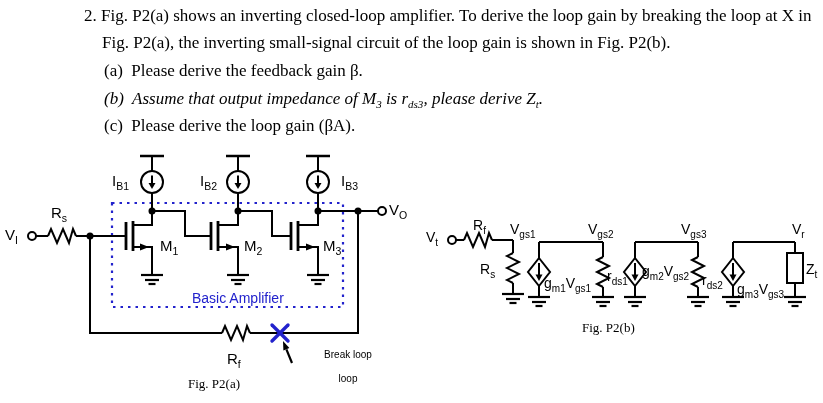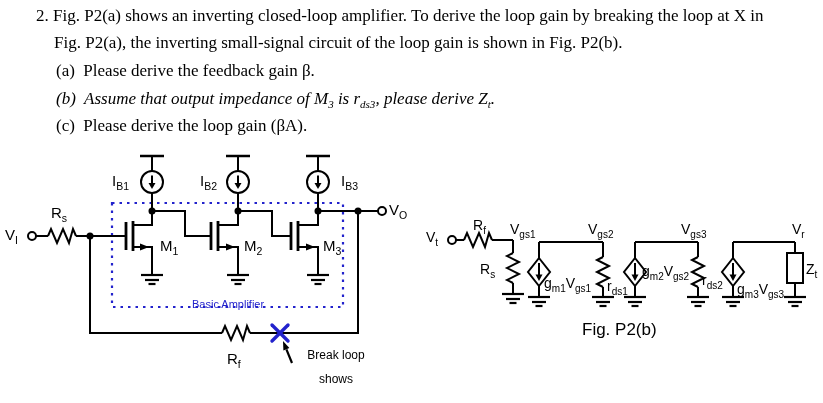--- a/index.html
+++ b/index.html
@@ -3,36 +3,36 @@
 <meta charset="utf-8">
 <style>
   :root { --accent:#2222cc; --ink:#000000; }
   * { margin:0; padding:0; box-sizing:border-box; }
   html,body { background:#ffffff; }
   body { width:823px; height:403px; position:relative; overflow:hidden;
          font-family:"Liberation Sans", sans-serif; color:#000; }
   .page { position:absolute; inset:0; }
   
   .ptext { position:absolute; font-family:"Liberation Serif", serif;
-           font-size:17px; white-space:pre; color:var(--ink); }
+           font-size:17px; white-space:pre; color:var(--ink);margin-left:48px; }
   .ptext sub { font-size:11px; }
   .pl0 { left:36px;  top:6px;   }
   .pl1 { left:54px;  top:33px;  }
   .pl2 { left:56px;  top:61px;  }
   .pl3 { left:56px;  top:89px;font-style:italic;  }
   .pl4 { left:56px;  top:116px; }
   
   .clabel { position:absolute; font-size:15px; line-height:1; white-space:pre; }
   .clabel sub { font-size:10.5px; }
   .sm { font-size:14px; }
   .sm sub { font-size:10px; }
-  .basic-amp { position:absolute; left:192px; top:298px; font-size:11px; color:var(--accent); }
-  .break-note { position:absolute; left:284px; top:343px; width:104px;
-                text-align:center; font-size:12px; line-height:24px; }
-  .caption { position:absolute; font-family:Liberation Sans, sans-serif; font-size:17px; }
+  .basic-amp { position:absolute; left:192px; top:290px; font-size:14px; color:var(--accent); }
+  .break-note { position:absolute; left:296px; top:343px; width:104px;
+                text-align:center; font-size:10px; line-height:24px; }
+  .caption { position:absolute; font-family:Liberation Serif, serif; font-size:13px; }
   .cap-a { left:188px; top:376px; }
   .cap-b { left:582px; top:320px; }
   svg.circuit { position:absolute; left:0; top:0; }
 </style>
 </head>
 <body>
 
 <div class="page">
 
   <div>
@@ -236,30 +236,31 @@
   <span class="clabel" style="left:200px;top:173px">I<sub>B2</sub></span>
   <span class="clabel" style="left:341px;top:173px">I<sub>B3</sub></span>
   <span class="clabel" style="left:160px;top:238px">M<sub>1</sub></span>
   <span class="clabel" style="left:244px;top:238px">M<sub>2</sub></span>
   <span class="clabel" style="left:323px;top:238px">M<sub>3</sub></span>
   <span class="clabel" style="left:389px;top:202px">V<sub>O</sub></span>
   <span class="clabel" style="left:227px;top:351px">R<sub>f</sub></span>
   <span class="basic-amp">Basic Amplifier</span>
   <div class="break-note">
     <span>Break loop</span><br>
-    <span>shows</span>
+    <span>loop</span>
   </div>
+  <span class="caption cap-a">Fig. P2(a)</span>
 
   <span class="clabel sm" style="left:426px;top:230px">V<sub>t</sub></span>
   <span class="clabel sm" style="left:473px;top:218px">R<sub>f</sub></span>
   <span class="clabel sm" style="left:510px;top:222px">V<sub>gs1</sub></span>
   <span class="clabel sm" style="left:480px;top:262px">R<sub>s</sub></span>
   <span class="clabel sm" style="left:588px;top:222px">V<sub>gs2</sub></span>
   <span class="clabel sm" style="left:544px;top:276px">g<sub>m1</sub>V<sub>gs1</sub></span>
-  <span class="clabel sm" style="left:607px;top:279px">r<sub>ds1</sub></span>
+  <span class="clabel sm" style="left:607px;top:269px">r<sub>ds1</sub></span>
   <span class="clabel sm" style="left:681px;top:222px">V<sub>gs3</sub></span>
   <span class="clabel sm" style="left:642px;top:264px">g<sub>m2</sub>V<sub>gs2</sub></span>
   <span class="clabel sm" style="left:702px;top:273px">r<sub>ds2</sub></span>
   <span class="clabel sm" style="left:792px;top:222px">V<sub>r</sub></span>
   <span class="clabel sm" style="left:737px;top:282px">g<sub>m3</sub>V<sub>gs3</sub></span>
   <span class="clabel sm" style="left:806px;top:262px">Z<sub>t</sub></span>
   <span class="caption cap-b">Fig. P2(b)</span>
 </div>
 
 </body></html>

